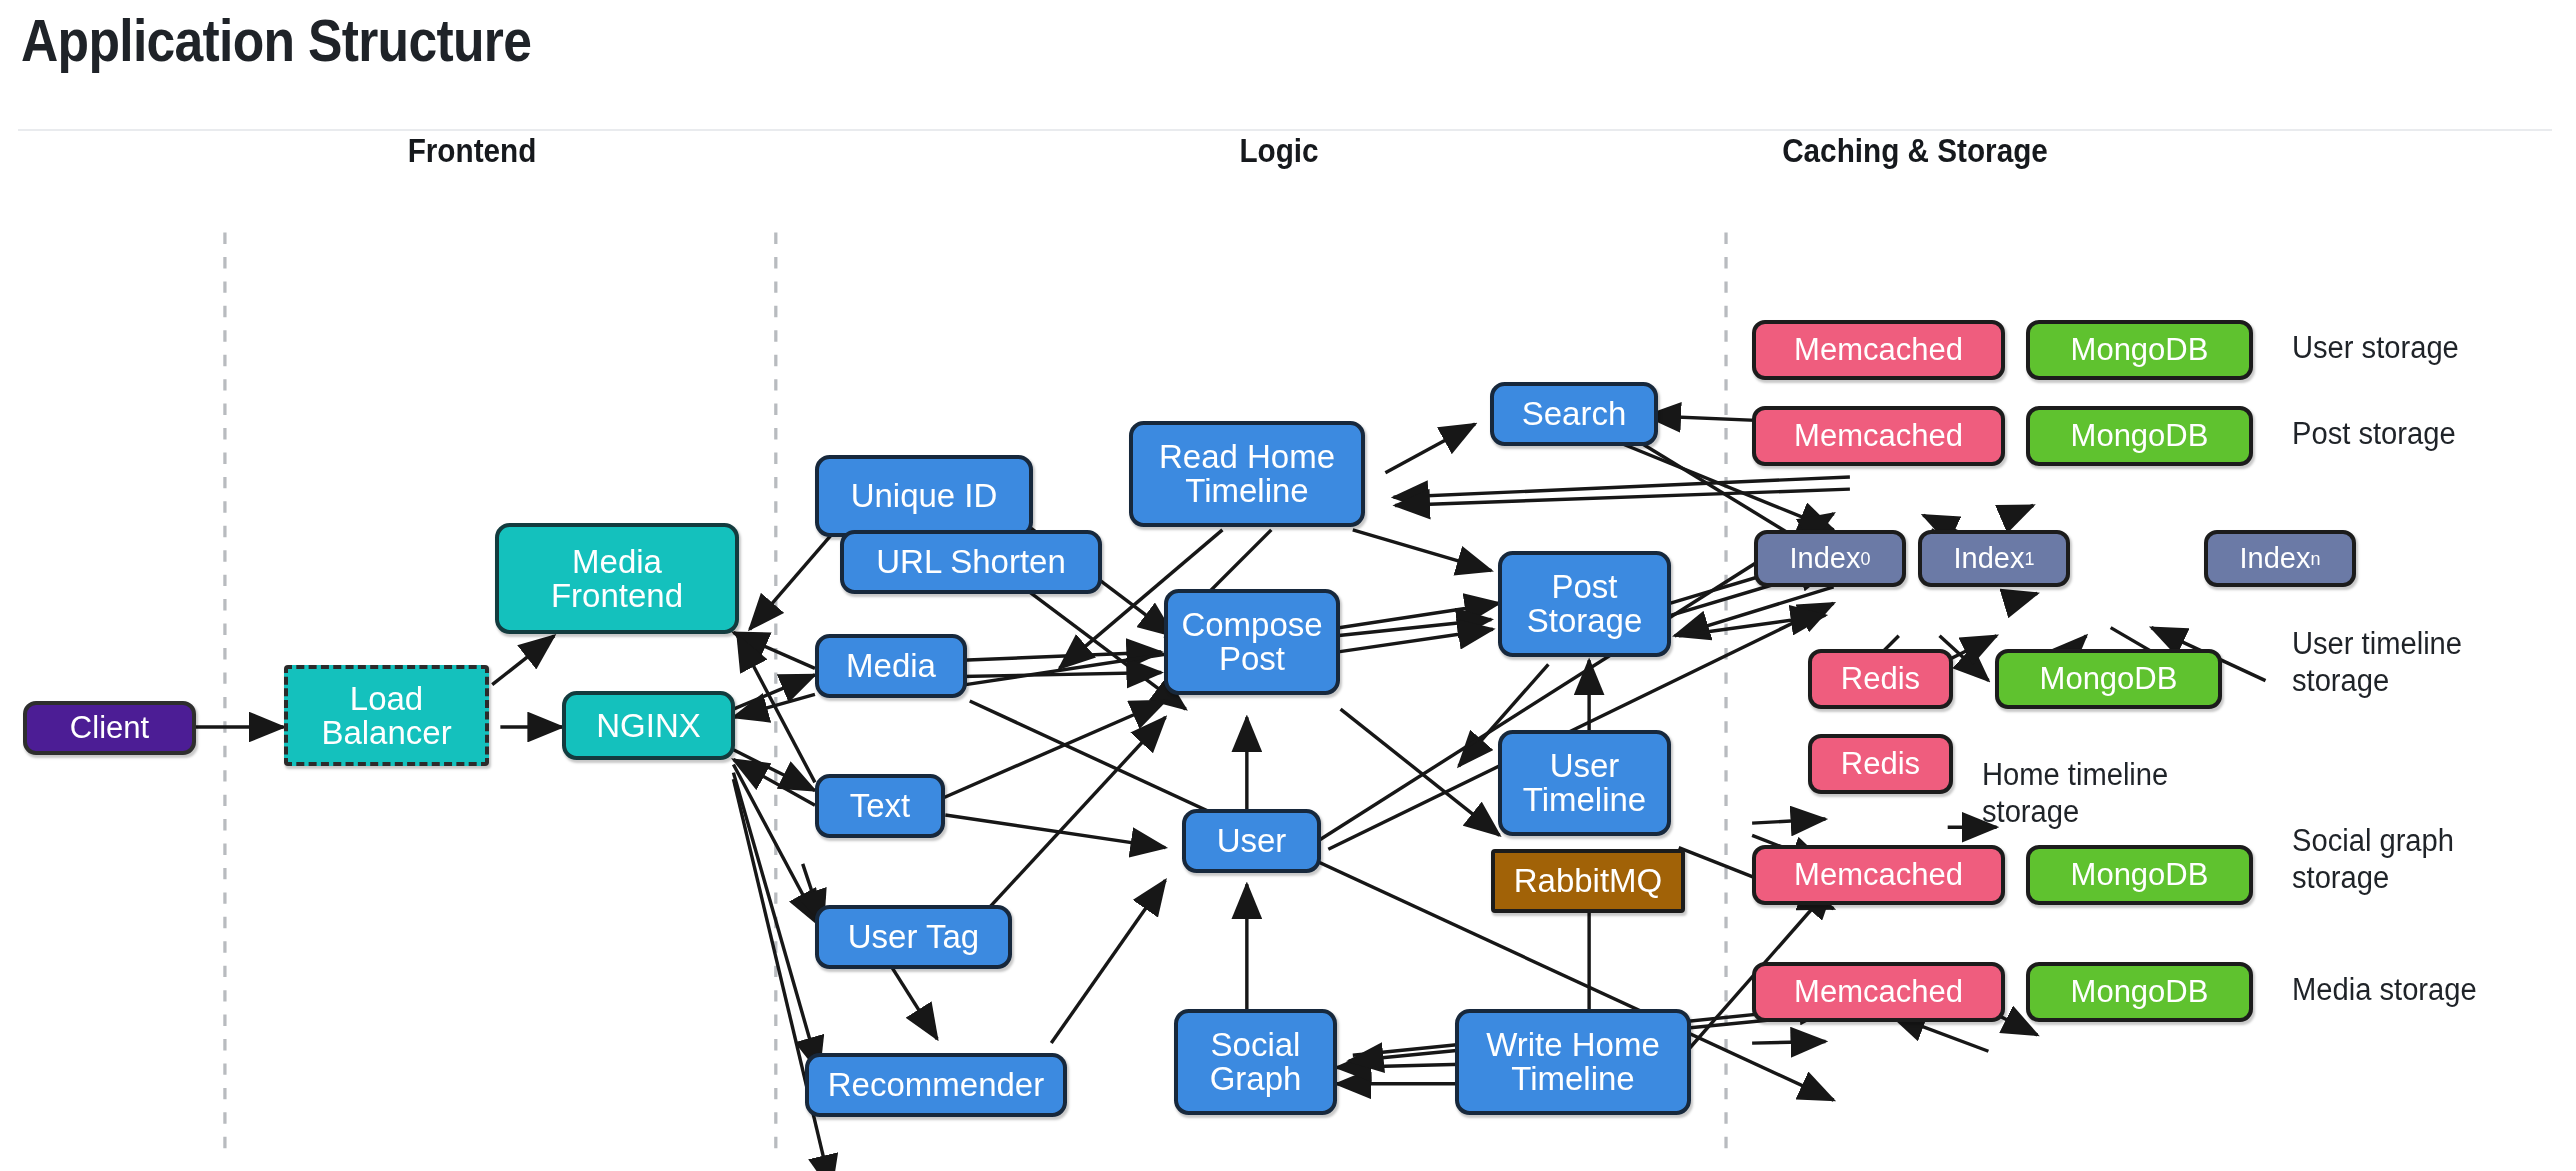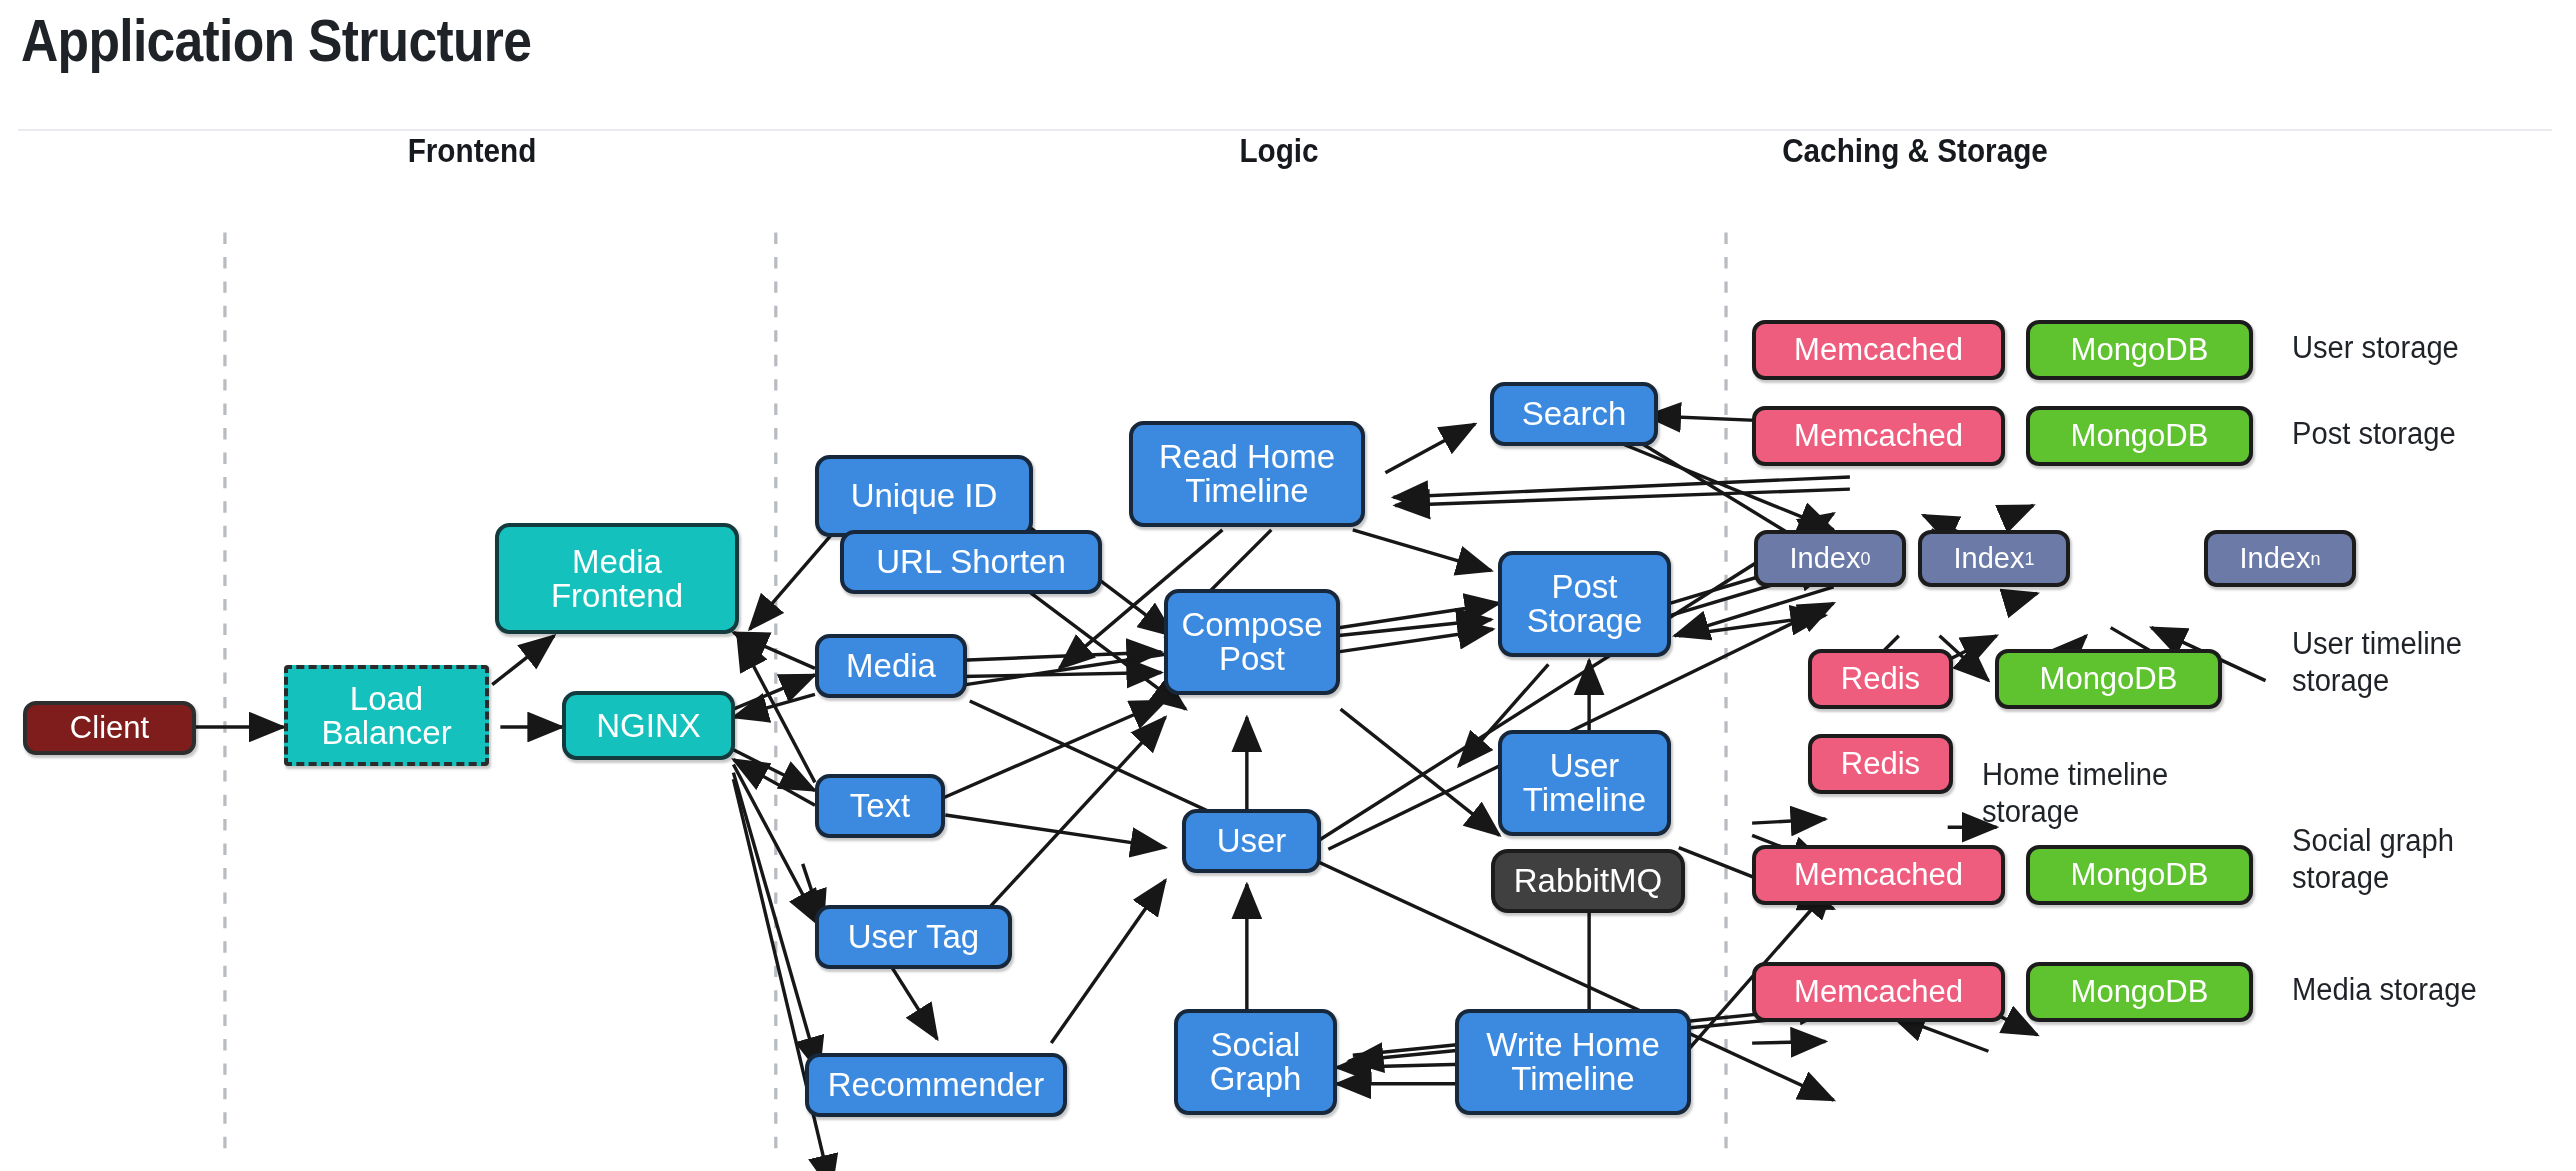--- a/index.html
+++ b/index.html
@@ -43,22 +43,22 @@
     font-family:"Liberation Sans",sans-serif;
     border-radius:13px;
     line-height:1.02;
     white-space:pre-line;
     box-shadow:1.6px 2.4px 2.4px rgba(0,0,0,0.22);
     z-index:5;
   }
   .n-blue   {background:#3c8ae0;border:4.1px solid #17283c;font-size:33px;border-radius:14.7px;}
   .n-teal   {background:#14c1bd;border:4.1px solid #133b3e;font-size:33px;border-radius:14.7px;}
   .n-teal-d {background:#14c1bd;border:4.9px dashed #2b2b2b;font-size:33px;border-radius:4px;}
-  .n-orange {background:#7f1d1d;border:4.1px solid #2e2e2e;font-size:31px;border-radius:13px;}
-  .n-red    {background:#404040;border:4.1px solid #1c1c1c;font-size:33px;border-radius:17px;}
+  .n-orange {background:#4c1d95;border:4.1px solid #2e2e2e;font-size:31px;border-radius:13px;}
+  .n-red    {background:#a16207;border:4.1px solid #1c1c1c;font-size:33px;border-radius:4px;}
   .n-pink   {background:#ef5d7e;border:4.1px solid #1c1c1c;font-size:31px;border-radius:13px;}
   .n-green  {background:#5fc22f;border:4.1px solid #1c1c1c;font-size:31px;border-radius:13px;}
   .n-slate  {background:#6b7aa6;border:4.1px solid #1c1c1c;font-size:29px;border-radius:13px;}
 
   .node sub{font-size:0.62em;vertical-align:sub;line-height:0;}
 
   
   .side-label{
     position:absolute;
     font-size:31px;color:#1f2328;line-height:1.18;

